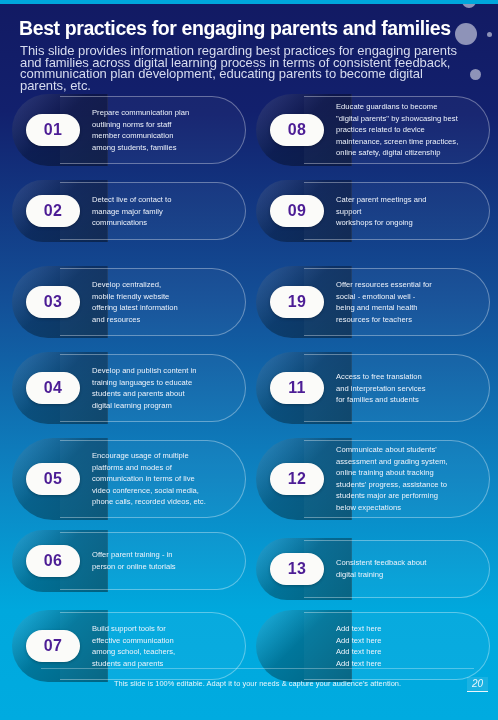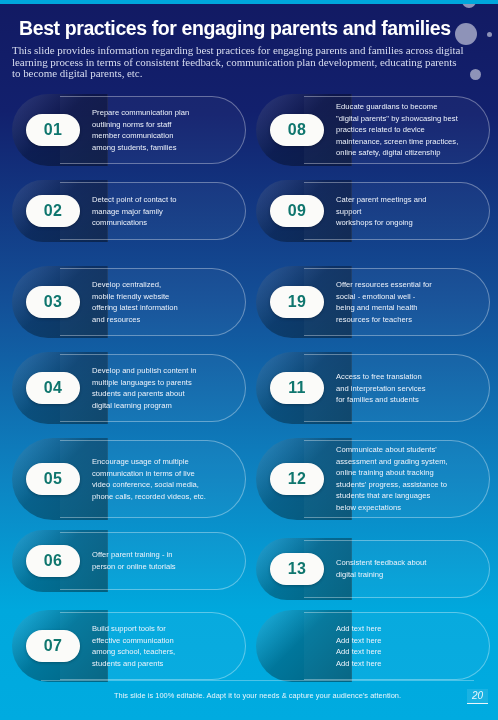--- a/index.html
+++ b/index.html
@@ -54,28 +54,27 @@
     width: 400px;
     font-size: 19.5px;
     font-weight: bold;
     color: #ffffff;
     letter-spacing: -0.4px;
     line-height: 24px;
     white-space: nowrap;
   }
   .subtitle {
     position: absolute;
-    left: 12px;
+    left: 20px;
     top: 41px;
     width: 452px;
-    font-size: 11px;
+    font-size: 13px;
     color: #d7dcef;
     line-height: 11.5px;
     letter-spacing: -0.05px;
-    font-family: Liberation Serif, serif;
   }
 
   
   .deco {
     position: absolute;
     border-radius: 50%;
     background: #8e93b8;
     z-index: 4;
   }
   .deco.d1 { width: 22px; height: 22px; left: 455px; top: 23px; }
@@ -141,21 +140,21 @@
     transform: translateY(-50%);
     width: 54px;
     height: 32px;
     border-radius: 27px;
     background: #fbfbf9;
     display: flex;
     align-items: center;
     justify-content: center;
     font-size: 16px;
     font-weight: bold;
-    color: #0f766e;
+    color: #4c1d95;
     letter-spacing: 0.3px;
     z-index: 2;
     box-shadow: 0 1px 3px rgba(0,0,0,0.25);
   }
 
   .card-text {
     position: absolute;
     left: 84px;
     right: 10px;
     top: 50%;
@@ -166,21 +165,21 @@
     letter-spacing: 0.02px;
     z-index: 2;
   }
   .card-text div { white-space: nowrap; }
 
   
   .footer {
     position: absolute;
     left: 17px; right: 0;
     bottom: 0;
-    height: 40px;
+    height: 52px;
     z-index: 5;
     padding-left: 20px;
   }
   .footer-rule {
     position: absolute;
     left: 24px; right: 24px;
     top: 0;
     height: 1px;
     background: rgba(255,255,255,0.30);
   }
@@ -233,21 +232,21 @@
             <div>outlining norms for staff</div>
             <div>member communication</div>
             <div>among students, families</div>
           </div>
         </div>
         <div class="card" style="position: absolute; top: 90px; height: 62px;">
           <div class="card-blob"></div>
           <div class="card-panel"></div>
           <div class="badge">02</div>
           <div class="card-text">
-            <div>Detect point of contact to</div>
+            <div>Detect live of contact to</div>
             <div>manage major family</div>
             <div>communications</div>
           </div>
         </div>
         <div class="card" style="position: absolute; top: 176px; height: 72px;">
           <div class="card-blob"></div>
           <div class="card-panel"></div>
           <div class="badge">03</div>
           <div class="card-text">
             <div>Develop centralized,</div>
@@ -255,31 +254,32 @@
             <div>offering latest information</div>
             <div>and resources</div>
           </div>
         </div>
         <div class="card" style="position: absolute; top: 262px; height: 72px;">
           <div class="card-blob"></div>
           <div class="card-panel"></div>
           <div class="badge">04</div>
           <div class="card-text">
             <div>Develop and publish content in</div>
-            <div>multiple languages to parents</div>
+            <div>training languages to educate</div>
             <div>students and parents about</div>
             <div>digital learning program</div>
           </div>
         </div>
         <div class="card" style="position: absolute; top: 348px; height: 82px;">
           <div class="card-blob"></div>
           <div class="card-panel"></div>
           <div class="badge">05</div>
           <div class="card-text">
             <div>Encourage usage of multiple</div>
+            <div>platforms and modes of</div>
             <div>communication in terms of live</div>
             <div>video conference, social media,</div>
             <div>phone calls, recorded videos, etc.</div>
           </div>
         </div>
         <div class="card" style="position: absolute; top: 440px; height: 62px;">
           <div class="card-blob"></div>
           <div class="card-panel"></div>
           <div class="badge">06</div>
           <div class="card-text">
@@ -345,21 +345,21 @@
         </div>
         <div class="card" style="position: absolute; top: 348px; height: 82px;">
           <div class="card-blob"></div>
           <div class="card-panel"></div>
           <div class="badge">12</div>
           <div class="card-text">
             <div>Communicate about students'</div>
             <div>assessment and grading system,</div>
             <div>online training about tracking</div>
             <div>students' progress, assistance to</div>
-            <div>students that are languages</div>
+            <div>students major are performing</div>
             <div>below expectations</div>
           </div>
         </div>
         <div class="card" style="position: absolute; top: 448px; height: 62px;">
           <div class="card-blob"></div>
           <div class="card-panel"></div>
           <div class="badge">13</div>
           <div class="card-text">
             <div>Consistent feedback about</div>
             <div>digital training</div>

